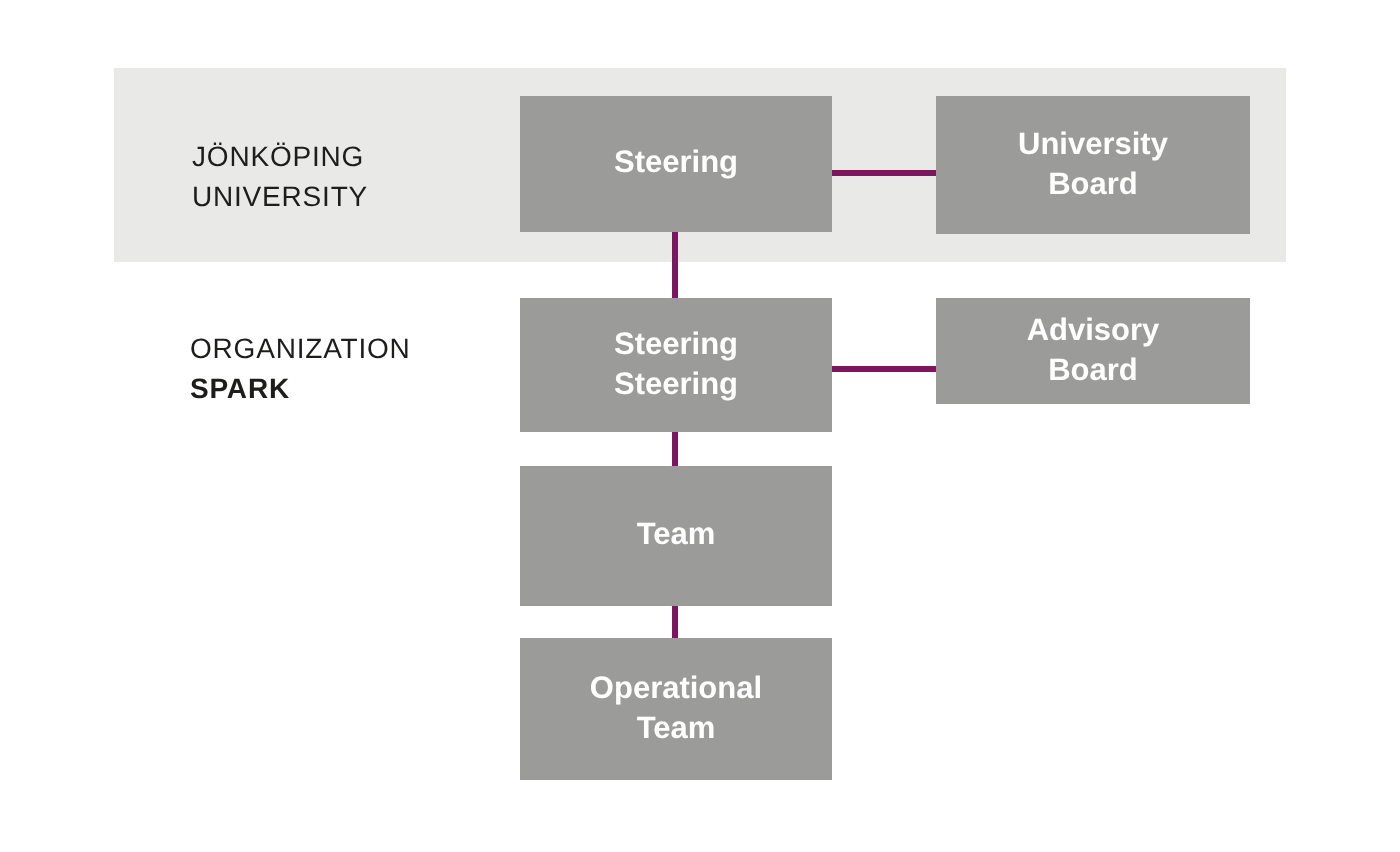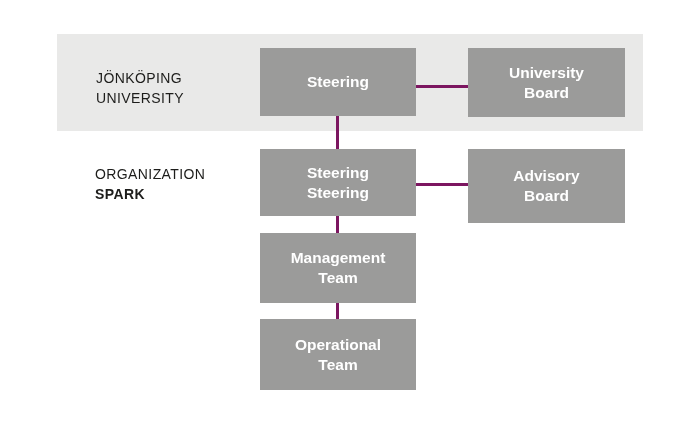--- a/index.html
+++ b/index.html
@@ -66,27 +66,26 @@
   <div class="node" style="left:468px;top:48px;width:157px;height:69px;">
     <span class="node-line">University</span>
     <span class="node-line">Board</span>
   </div>
 
   <div class="node" style="left:260px;top:149px;width:156px;height:67px;">
     <span class="node-line">Steering</span>
     <span class="node-line">Steering</span>
   </div>
 
-  <div class="node" style="left:468px;top:149px;width:157px;height:74px;">
+  <div class="node" style="left:468px;top:149px;width:157px;height:53px;">
     <span class="node-line">Advisory</span>
     <span class="node-line">Board</span>
   </div>
 
   <div class="node" style="left:260px;top:233px;width:156px;height:70px;">
-    <span class="node-line">Management</span>
     <span class="node-line">Team</span>
   </div>
 
   <div class="node" style="left:260px;top:319px;width:156px;height:71px;text-align:right;">
     <span class="node-line">Operational</span>
     <span class="node-line">Team</span>
   </div>
 
 </div>
 

